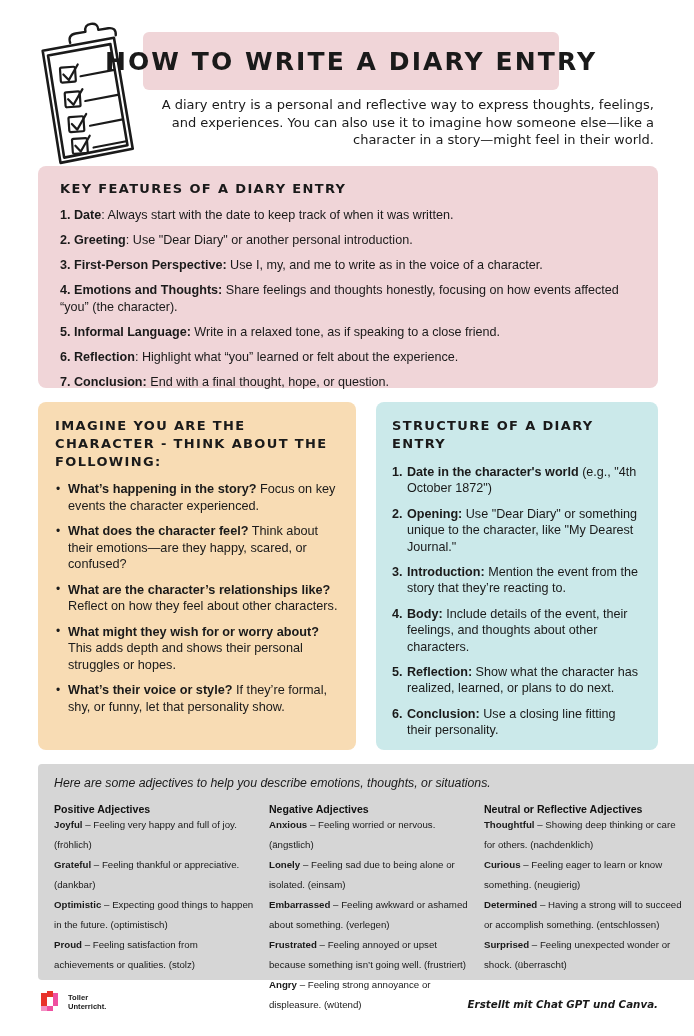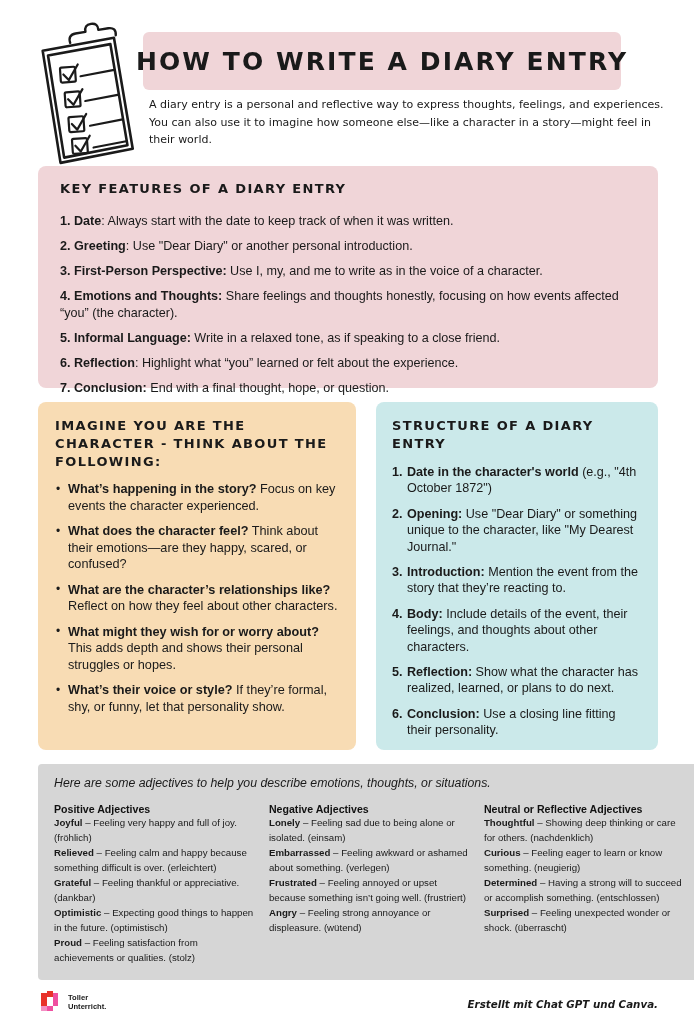--- a/index.html
+++ b/index.html
@@ -8,48 +8,48 @@
     background: #ffffff;
     font-family: "Liberation Sans", sans-serif;
     overflow: hidden;
   }
   .page { position: relative; width: 694px; height: 1036px; background:#fff; }
 
   
   .header { position: relative; height: 168px; }
   .clipboard { position: absolute; left: 30px; top: 22px; width: 110px; height: 150px; }
   .title-bar {
-    position: absolute; left: 143px; top: 32px; width: 478px; height: 58px;
+    position: absolute; left: 143px; top: 32px; width: 416px; height: 58px;
     background: #f0d5d8; border-radius: 6px;
     display: flex; align-items: center; justify-content: center;
   }
   .title-bar h1 {
     font-family: "DejaVu Sans", sans-serif;
     font-size: 25px; font-weight: 700; letter-spacing: 2.1px;
     color: #1a1a1a; white-space: nowrap;
   }
   .intro {
-    position: absolute; left: 149px; top: 96px; width: 518px;
-    font-family: "DejaVu Sans", sans-serif;
-    font-size: 11px; line-height: 17.5px; color: #1a1a1a;
+    position: absolute; left: 136px; top: 96px; width: 518px;
+    text-align: right; font-family: "DejaVu Sans", sans-serif;
+    font-size: 13px; line-height: 17.5px; color: #1a1a1a;
   }
 
   
   .panel { border-radius: 8px; }
   .panel-heading {
     font-family: "DejaVu Sans", sans-serif;
     font-size: 13px; font-weight: 600; letter-spacing: 1.35px;
     color: #1a1a1a; line-height: 18px;
   }
 
   .key-features {
     position: absolute; left: 38px; top: 166px; width: 620px; height: 222px;
     background: #f0d5d8; padding: 14px 22px 10px 22px;
   }
-  .key-features .panel-heading { margin-bottom: 15px; }
+  .key-features .panel-heading { margin-bottom: 9px; }
   .kf-item {
     font-size: 12.6px; line-height: 16.5px; color: #1a1a1a;
     margin-bottom: 8.5px;
   }
   .kf-item b { font-weight: 700; }
 
   .mid-row { position: absolute; left: 38px; top: 402px; width: 620px; }
   .imagine {
     position: absolute; left: 0; top: 0; width: 318px; height: 348px;
     background: #f8dcb4; padding: 15px 17px 10px 17px;
@@ -84,21 +84,21 @@
   }
   .adj-lead {
     font-size: 12.3px; font-style: italic; color: #1a1a1a; margin-bottom: 13px;
   }
   .adj-cols { display: flex; gap: 0; }
   .adj-col { width: 33.33%; padding-right: 14px; }
   .adj-col h3 {
     font-size: 10.6px; font-weight: 700; color: #111; margin-bottom: 0;
   }
   .adj-entry {
-    font-size: 9.7px; line-height: 15px; color: #1a1a1a;
+    font-size: 9.7px; line-height: 20px; color: #1a1a1a;
   }
   .adj-entry b { font-weight: 700; }
 
   
   .footer { position: absolute; left: 0; top: 988px; width: 694px; height: 40px; }
   .logo { position: absolute; left: 41px; top: 3px; display: flex; align-items: center; gap: 5px; }
   .logo-mark { position: relative; width: 22px; height: 21px; }
   .logo-text {
     font-size: 7.6px; font-weight: 700; line-height: 9px; color: #1a1a1a;
   }
@@ -177,27 +177,27 @@
         </div>
     </div>
   </div>
 
   <div class="adjectives">
     <div class="adj-lead">Here are some adjectives to help you describe emotions, thoughts, or situations.</div>
     <div class="adj-cols" id="adj-cols">
         <div class="adj-col">
           <h3>Positive Adjectives</h3>
           <div class="adj-entry"><b>Joyful</b><span> – Feeling very happy and full of joy. (fröhlich)</span></div>
-          <div class="adj-entry"><b>Relieved</b><span> – Feeling calm and happy because something difficult is over. (erleichtert)</span></div>
           <div class="adj-entry"><b>Grateful</b><span> – Feeling thankful or appreciative. (dankbar)</span></div>
           <div class="adj-entry"><b>Optimistic</b><span> – Expecting good things to happen in the future. (optimistisch)</span></div>
           <div class="adj-entry"><b>Proud</b><span> – Feeling satisfaction from achievements or qualities. (stolz)</span></div>
         </div>
         <div class="adj-col">
           <h3>Negative Adjectives</h3>
+          <div class="adj-entry"><b>Anxious</b><span> – Feeling worried or nervous. (ängstlich)</span></div>
           <div class="adj-entry"><b>Lonely</b><span> – Feeling sad due to being alone or isolated. (einsam)</span></div>
           <div class="adj-entry"><b>Embarrassed</b><span> – Feeling awkward or ashamed about something. (verlegen)</span></div>
           <div class="adj-entry"><b>Frustrated</b><span> – Feeling annoyed or upset because something isn’t going well. (frustriert)</span></div>
           <div class="adj-entry"><b>Angry</b><span> – Feeling strong annoyance or displeasure. (wütend)</span></div>
         </div>
         <div class="adj-col">
           <h3>Neutral or Reflective Adjectives</h3>
           <div class="adj-entry"><b>Thoughtful</b><span> – Showing deep thinking or care for others. (nachdenklich)</span></div>
           <div class="adj-entry"><b>Curious</b><span> – Feeling eager to learn or know something. (neugierig)</span></div>
           <div class="adj-entry"><b>Determined</b><span> – Having a strong will to succeed or accomplish something. (entschlossen)</span></div>

